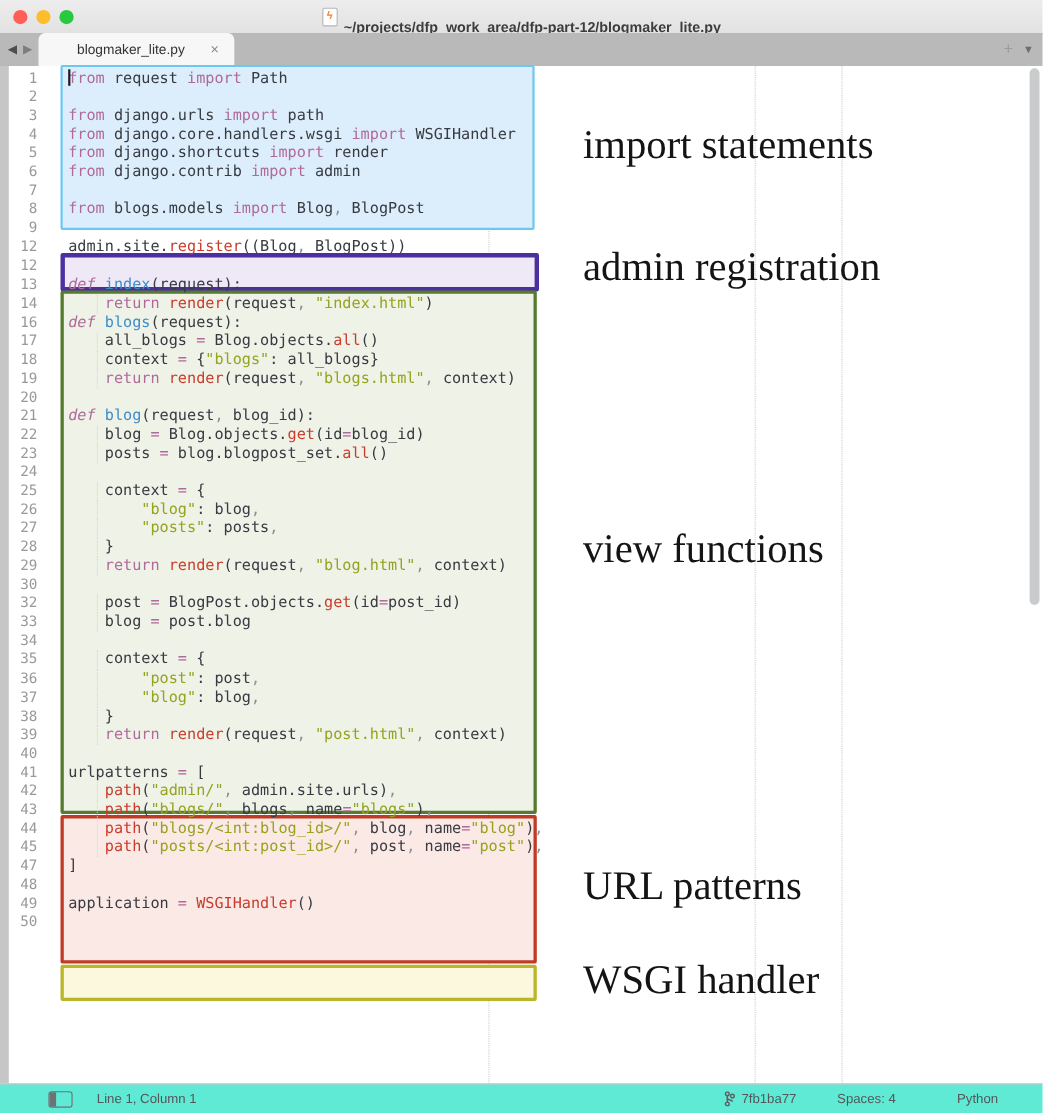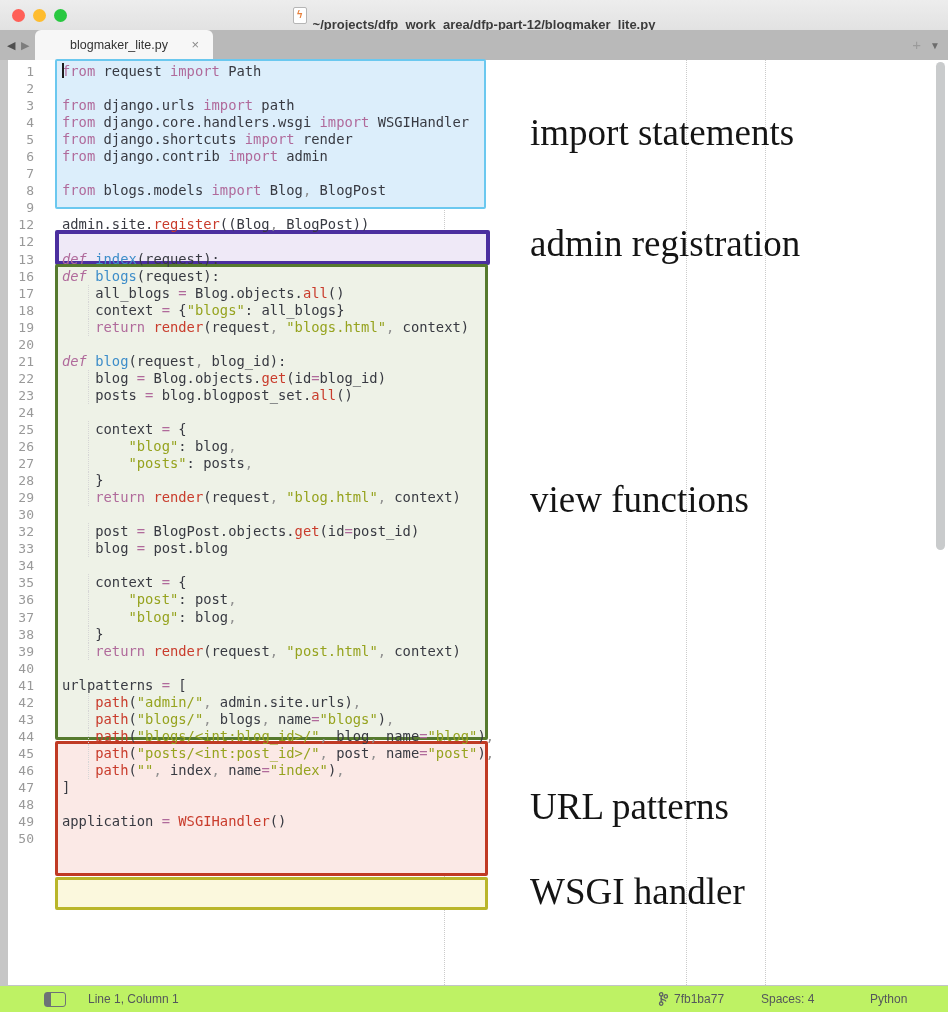--- a/index.html
+++ b/index.html
@@ -49,21 +49,21 @@
   .t-p{color:var(--tok-p);} .t-k{color:var(--tok-k);} .t-d{color:var(--tok-d);font-style:italic;}
   .t-f{color:var(--tok-f);} .t-c{color:var(--tok-c);} .t-s{color:var(--tok-s);} .t-g{color:var(--tok-g);}
   .caret{position:absolute;left:62px;top:3px;width:1.5px;height:15px;background:#1c1c1c;z-index:5;}
   .labels{position:absolute;top:0;left:0;z-index:4;}
   .annotation-label{position:absolute;left:530px;transform:translateY(-50%);
         font-family:"Liberation Serif",serif;font-size:37px;color:#141414;white-space:nowrap;}
   .scrollbar{position:absolute;right:0;top:0;width:15px;height:100%;z-index:6;}
   .scroll-thumb{position:absolute;left:3px;top:2px;width:9px;height:488px;background:#c9cbcc;border-radius:5px;}
 
   
-  .statusbar{position:absolute;top:985px;left:0;width:100%;height:27px;background:#bef264;
+  .statusbar{position:absolute;top:985px;left:0;width:100%;height:27px;background:#5eead4;
              border-top:1px solid #c2c5c7;font-size:12px;color:#54575b;}
   .sb-item{position:absolute;top:6px;white-space:nowrap;}
   .panel-icon{position:absolute;left:44px;top:6px;width:20px;height:13px;border:1.5px solid #6d7276;
               border-radius:3px;}
   .panel-icon::before{content:"";position:absolute;left:0;top:0;width:6px;height:100%;background:#6d7276;}
   .sb-pos{left:88px;}
   .branch-wrap{left:658px;display:flex;align-items:center;gap:5px;}
   .sb-spaces{left:761px;} .sb-lang{left:870px;}
 </style>
 </head>
@@ -151,20 +151,24 @@
         </div>
         <div class="code-line">
           <span class="ln">12</span>
           <span class="lt"></span>
         </div>
         <div class="code-line">
           <span class="ln">13</span>
           <span class="lt"><span class="t-d">def</span><span class="t-p"> </span><span class="t-f">index</span><span class="t-p">(request):</span></span>
         </div>
         <div class="code-line">
+          <span class="ln">14</span>
+          <span class="lt"><span class="guide"></span><span class="t-p">    </span><span class="t-k">return</span><span class="t-p"> </span><span class="t-c">render</span><span class="t-p">(request</span><span class="t-g">,</span><span class="t-p"> </span><span class="t-s">"index.html"</span><span class="t-p">)</span></span>
+        </div>
+        <div class="code-line">
           <span class="ln">16</span>
           <span class="lt"><span class="t-d">def</span><span class="t-p"> </span><span class="t-f">blogs</span><span class="t-p">(request):</span></span>
         </div>
         <div class="code-line">
           <span class="ln">17</span>
           <span class="lt"><span class="guide"></span><span class="t-p">    all_blogs </span><span class="t-k">=</span><span class="t-p"> Blog.objects.</span><span class="t-c">all</span><span class="t-p">()</span></span>
         </div>
         <div class="code-line">
           <span class="ln">18</span>
           <span class="lt"><span class="guide"></span><span class="t-p">    context </span><span class="t-k">=</span><span class="t-p"> {</span><span class="t-s">"blogs"</span><span class="t-p">: all_blogs}</span></span>
@@ -265,24 +269,20 @@
           <span class="ln">43</span>
           <span class="lt"><span class="guide"></span><span class="t-p">    </span><span class="t-c">path</span><span class="t-p">(</span><span class="t-s">"blogs/"</span><span class="t-g">,</span><span class="t-p"> blogs</span><span class="t-g">,</span><span class="t-p"> name</span><span class="t-k">=</span><span class="t-s">"blogs"</span><span class="t-p">)</span><span class="t-g">,</span></span>
         </div>
         <div class="code-line">
           <span class="ln">44</span>
           <span class="lt"><span class="guide"></span><span class="t-p">    </span><span class="t-c">path</span><span class="t-p">(</span><span class="t-s">"blogs/&lt;int:blog_id&gt;/"</span><span class="t-g">,</span><span class="t-p"> blog</span><span class="t-g">,</span><span class="t-p"> name</span><span class="t-k">=</span><span class="t-s">"blog"</span><span class="t-p">)</span><span class="t-g">,</span></span>
         </div>
         <div class="code-line">
           <span class="ln">45</span>
           <span class="lt"><span class="guide"></span><span class="t-p">    </span><span class="t-c">path</span><span class="t-p">(</span><span class="t-s">"posts/&lt;int:post_id&gt;/"</span><span class="t-g">,</span><span class="t-p"> post</span><span class="t-g">,</span><span class="t-p"> name</span><span class="t-k">=</span><span class="t-s">"post"</span><span class="t-p">)</span><span class="t-g">,</span></span>
-        </div>
-        <div class="code-line">
-          <span class="ln">46</span>
-          <span class="lt"><span class="guide"></span><span class="t-p">    </span><span class="t-c">path</span><span class="t-p">(</span><span class="t-s">""</span><span class="t-g">,</span><span class="t-p"> index</span><span class="t-g">,</span><span class="t-p"> name</span><span class="t-k">=</span><span class="t-s">"index"</span><span class="t-p">)</span><span class="t-g">,</span></span>
         </div>
         <div class="code-line">
           <span class="ln">47</span>
           <span class="lt"><span class="t-p">]</span></span>
         </div>
         <div class="code-line">
           <span class="ln">48</span>
           <span class="lt"></span>
         </div>
         <div class="code-line">

